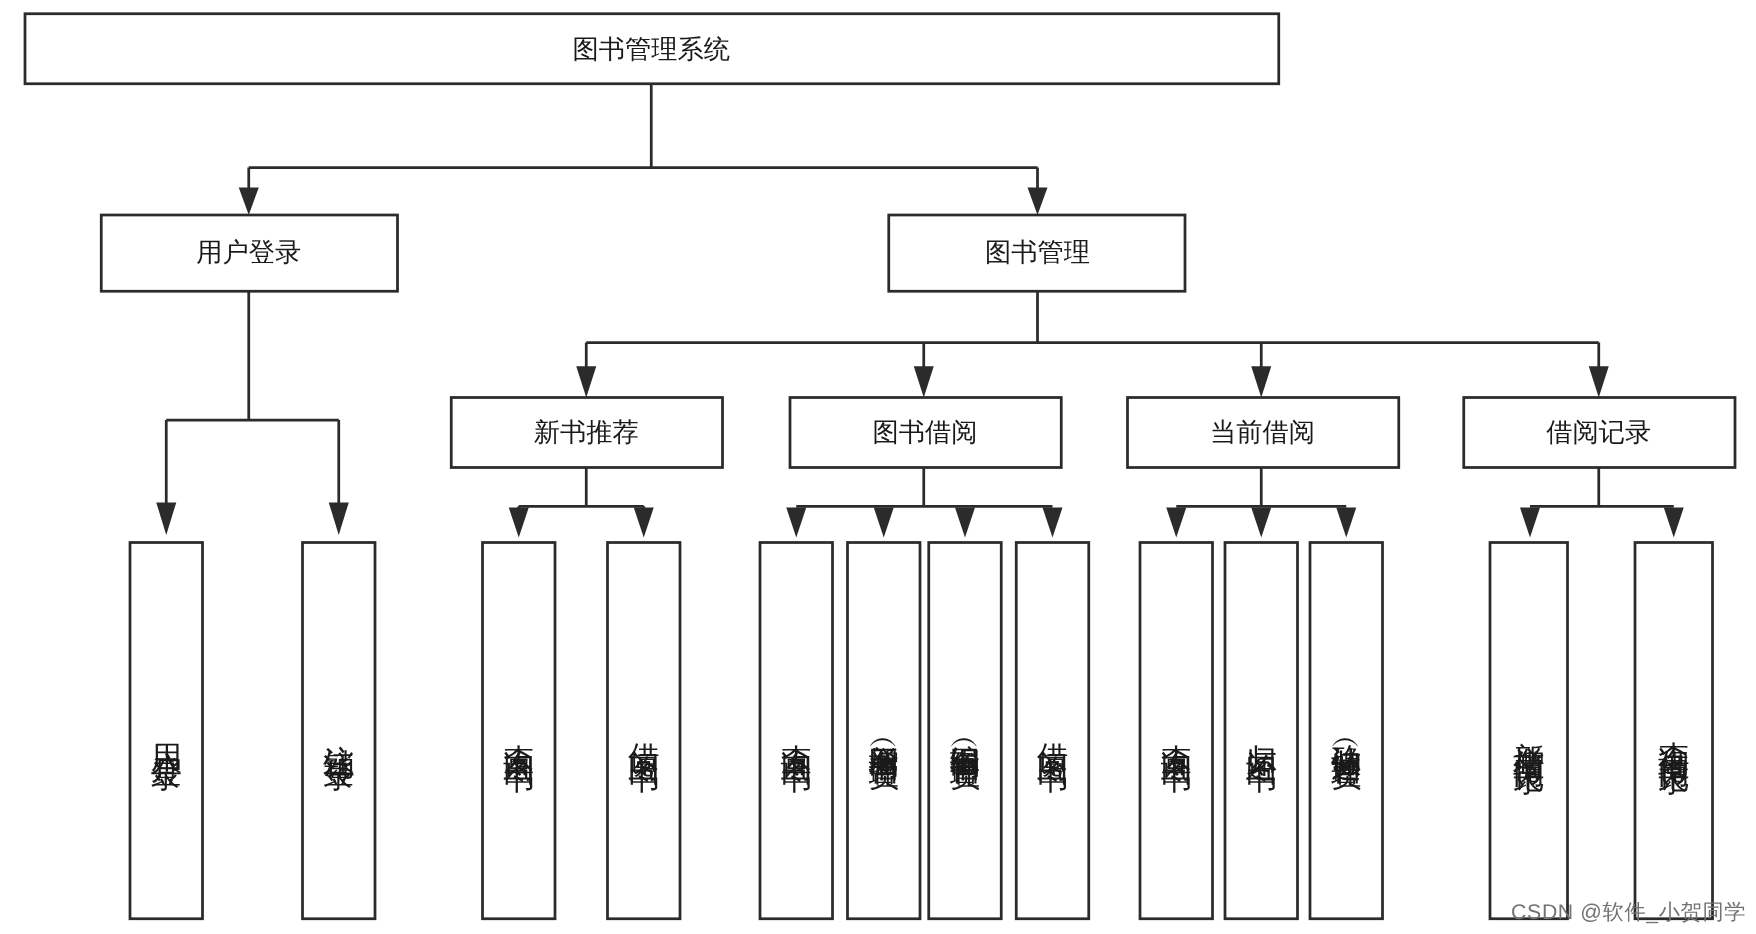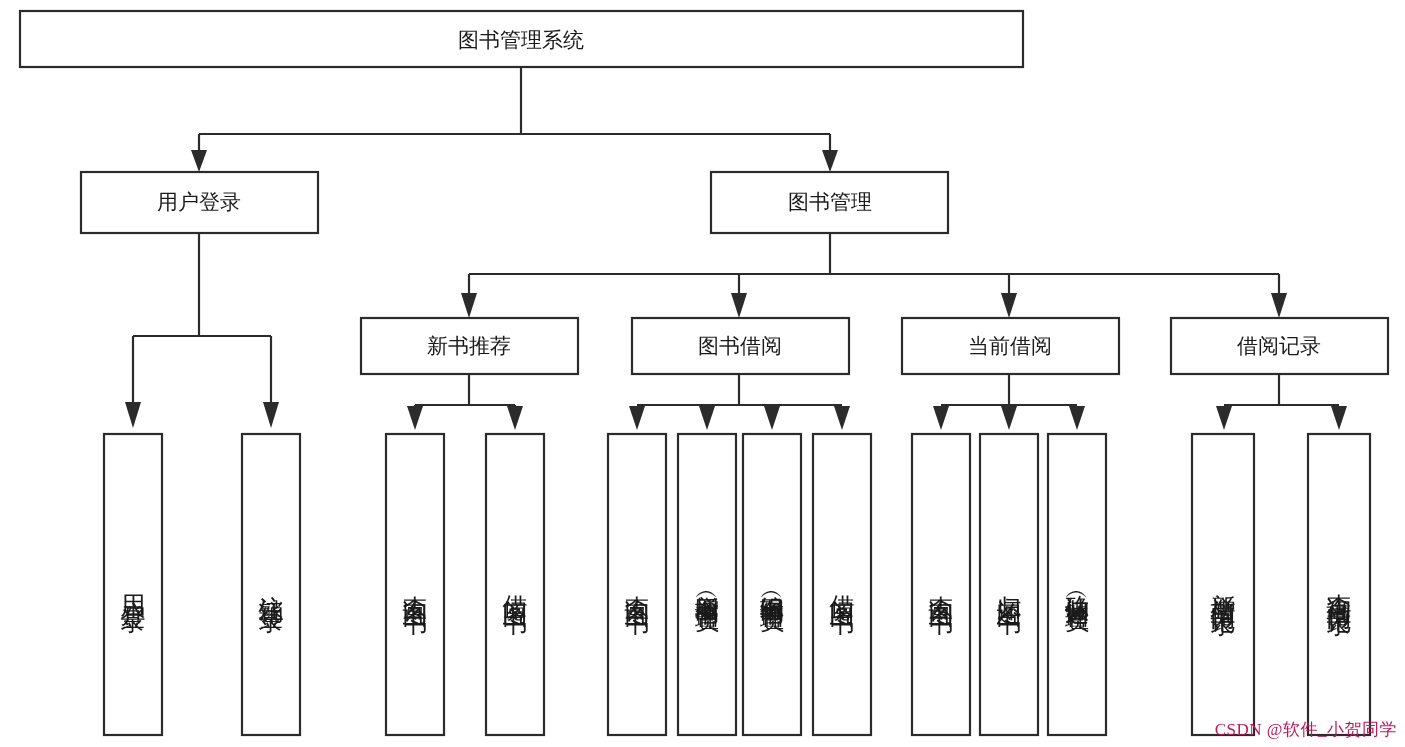--- a/index.html
+++ b/index.html
@@ -58,23 +58,23 @@
     display: flex;
     align-items: center;
     justify-content: center;
     white-space: nowrap;
     pointer-events: none;
   }
   .watermark {
     position: absolute;
     right: 8px;
     bottom: 6px;
-    font-family: Liberation Serif, serif;
+    font-family: Liberation Sans, sans-serif;
     font-size: 17px;
-    color: #be185d;
+    color: #737373;
     letter-spacing: 0.5px;
     white-space: nowrap;
   }
 </style>
 </head>
 <body>
 
 <div id="stage">
 
   <svg id="diagram" viewBox="0 0 1405 747">

